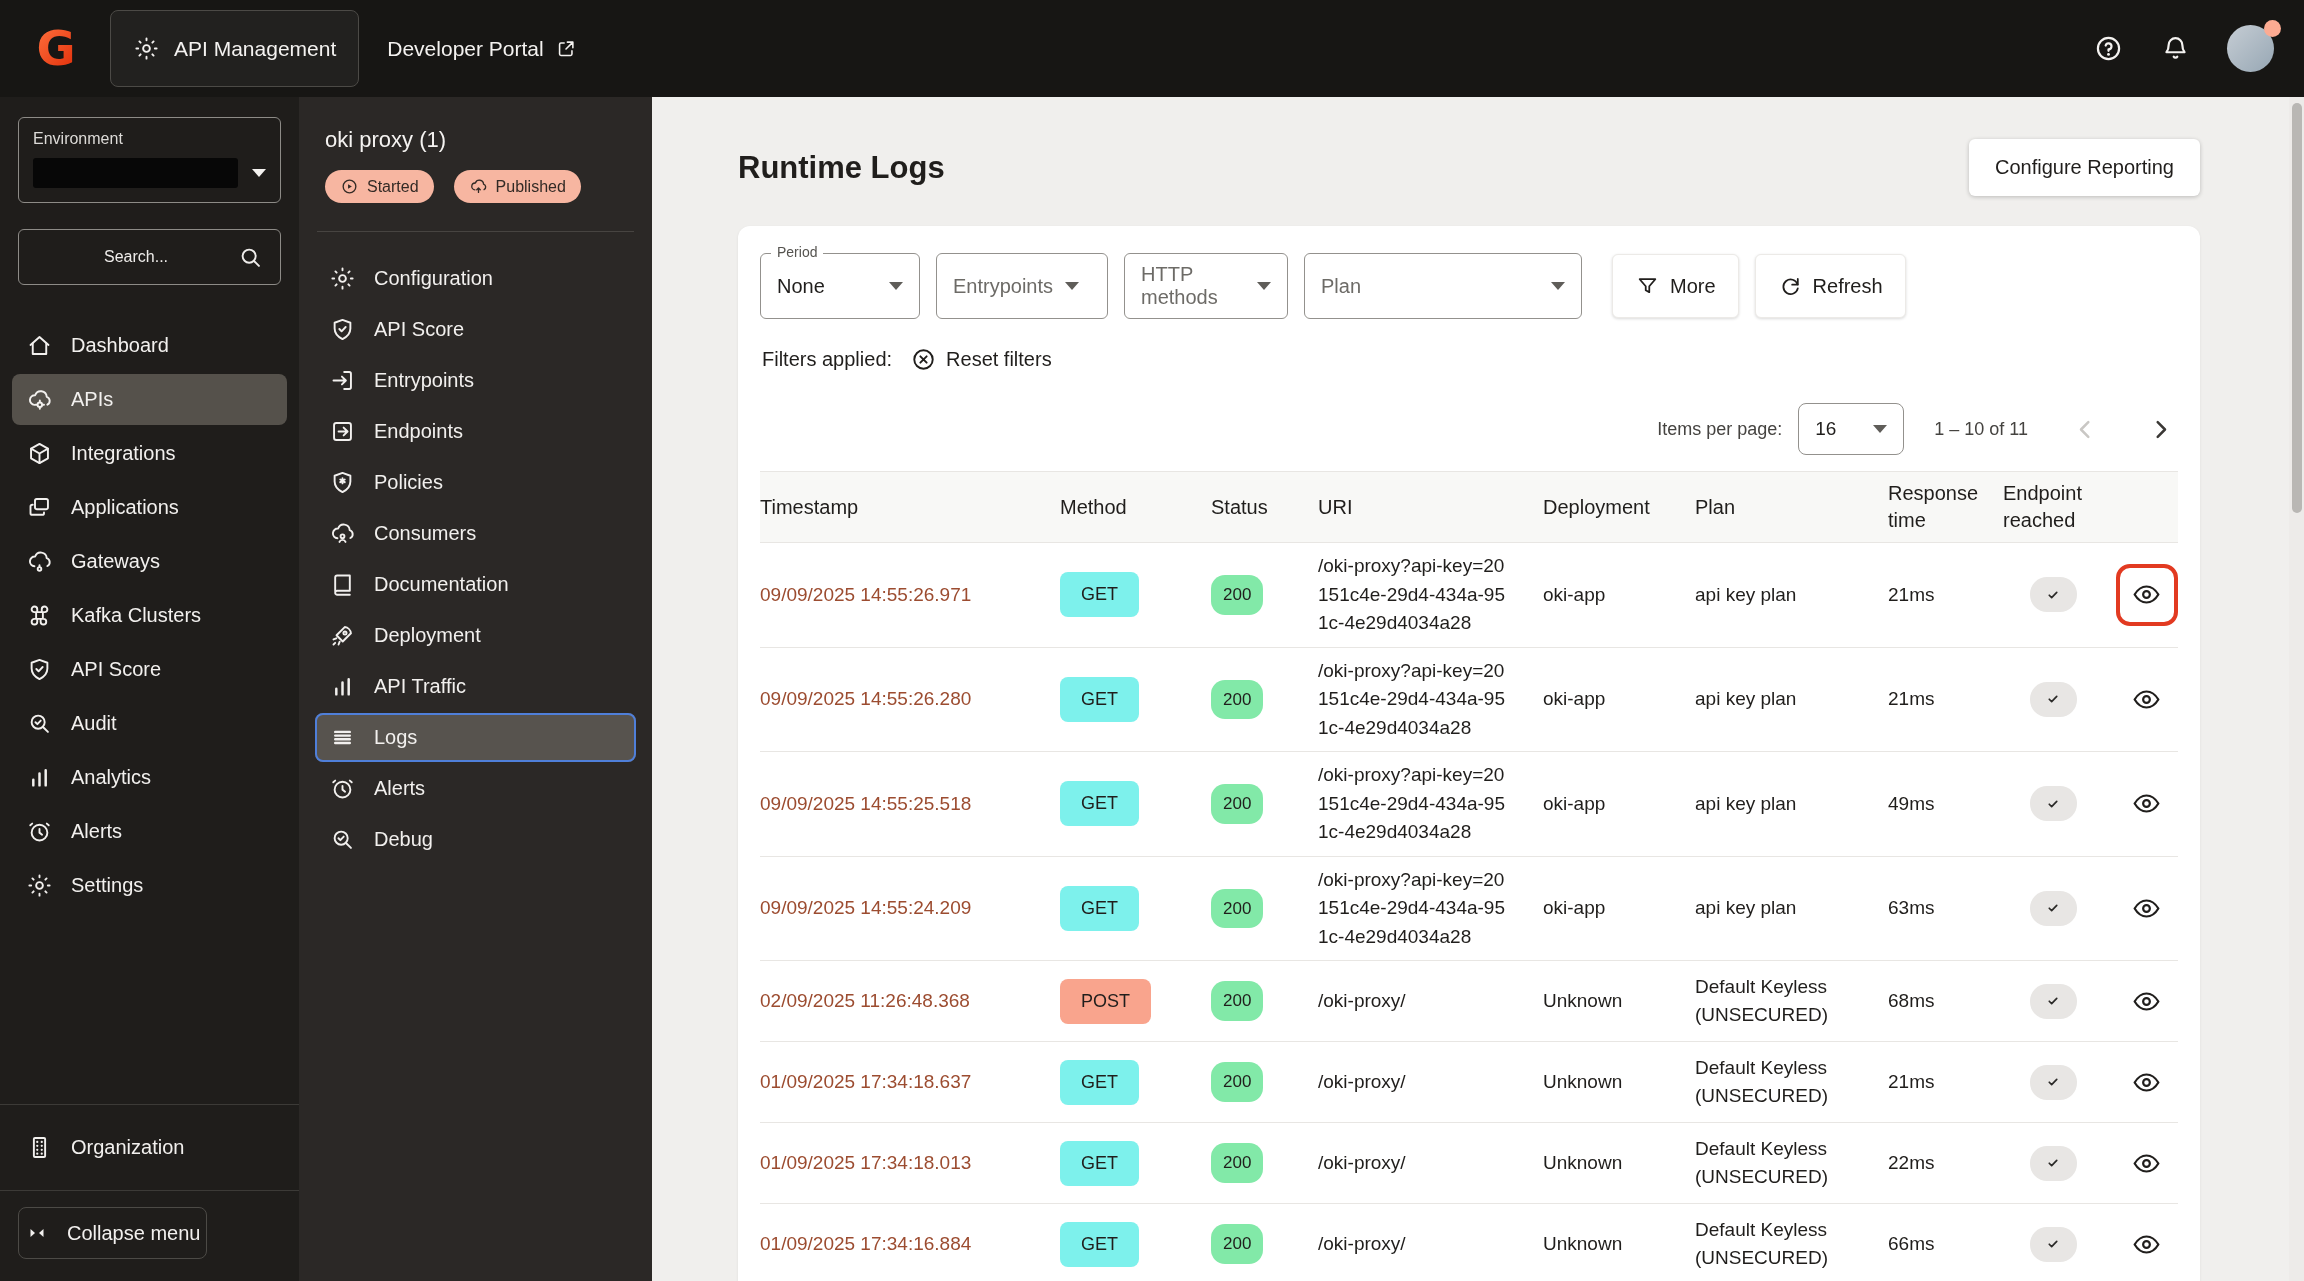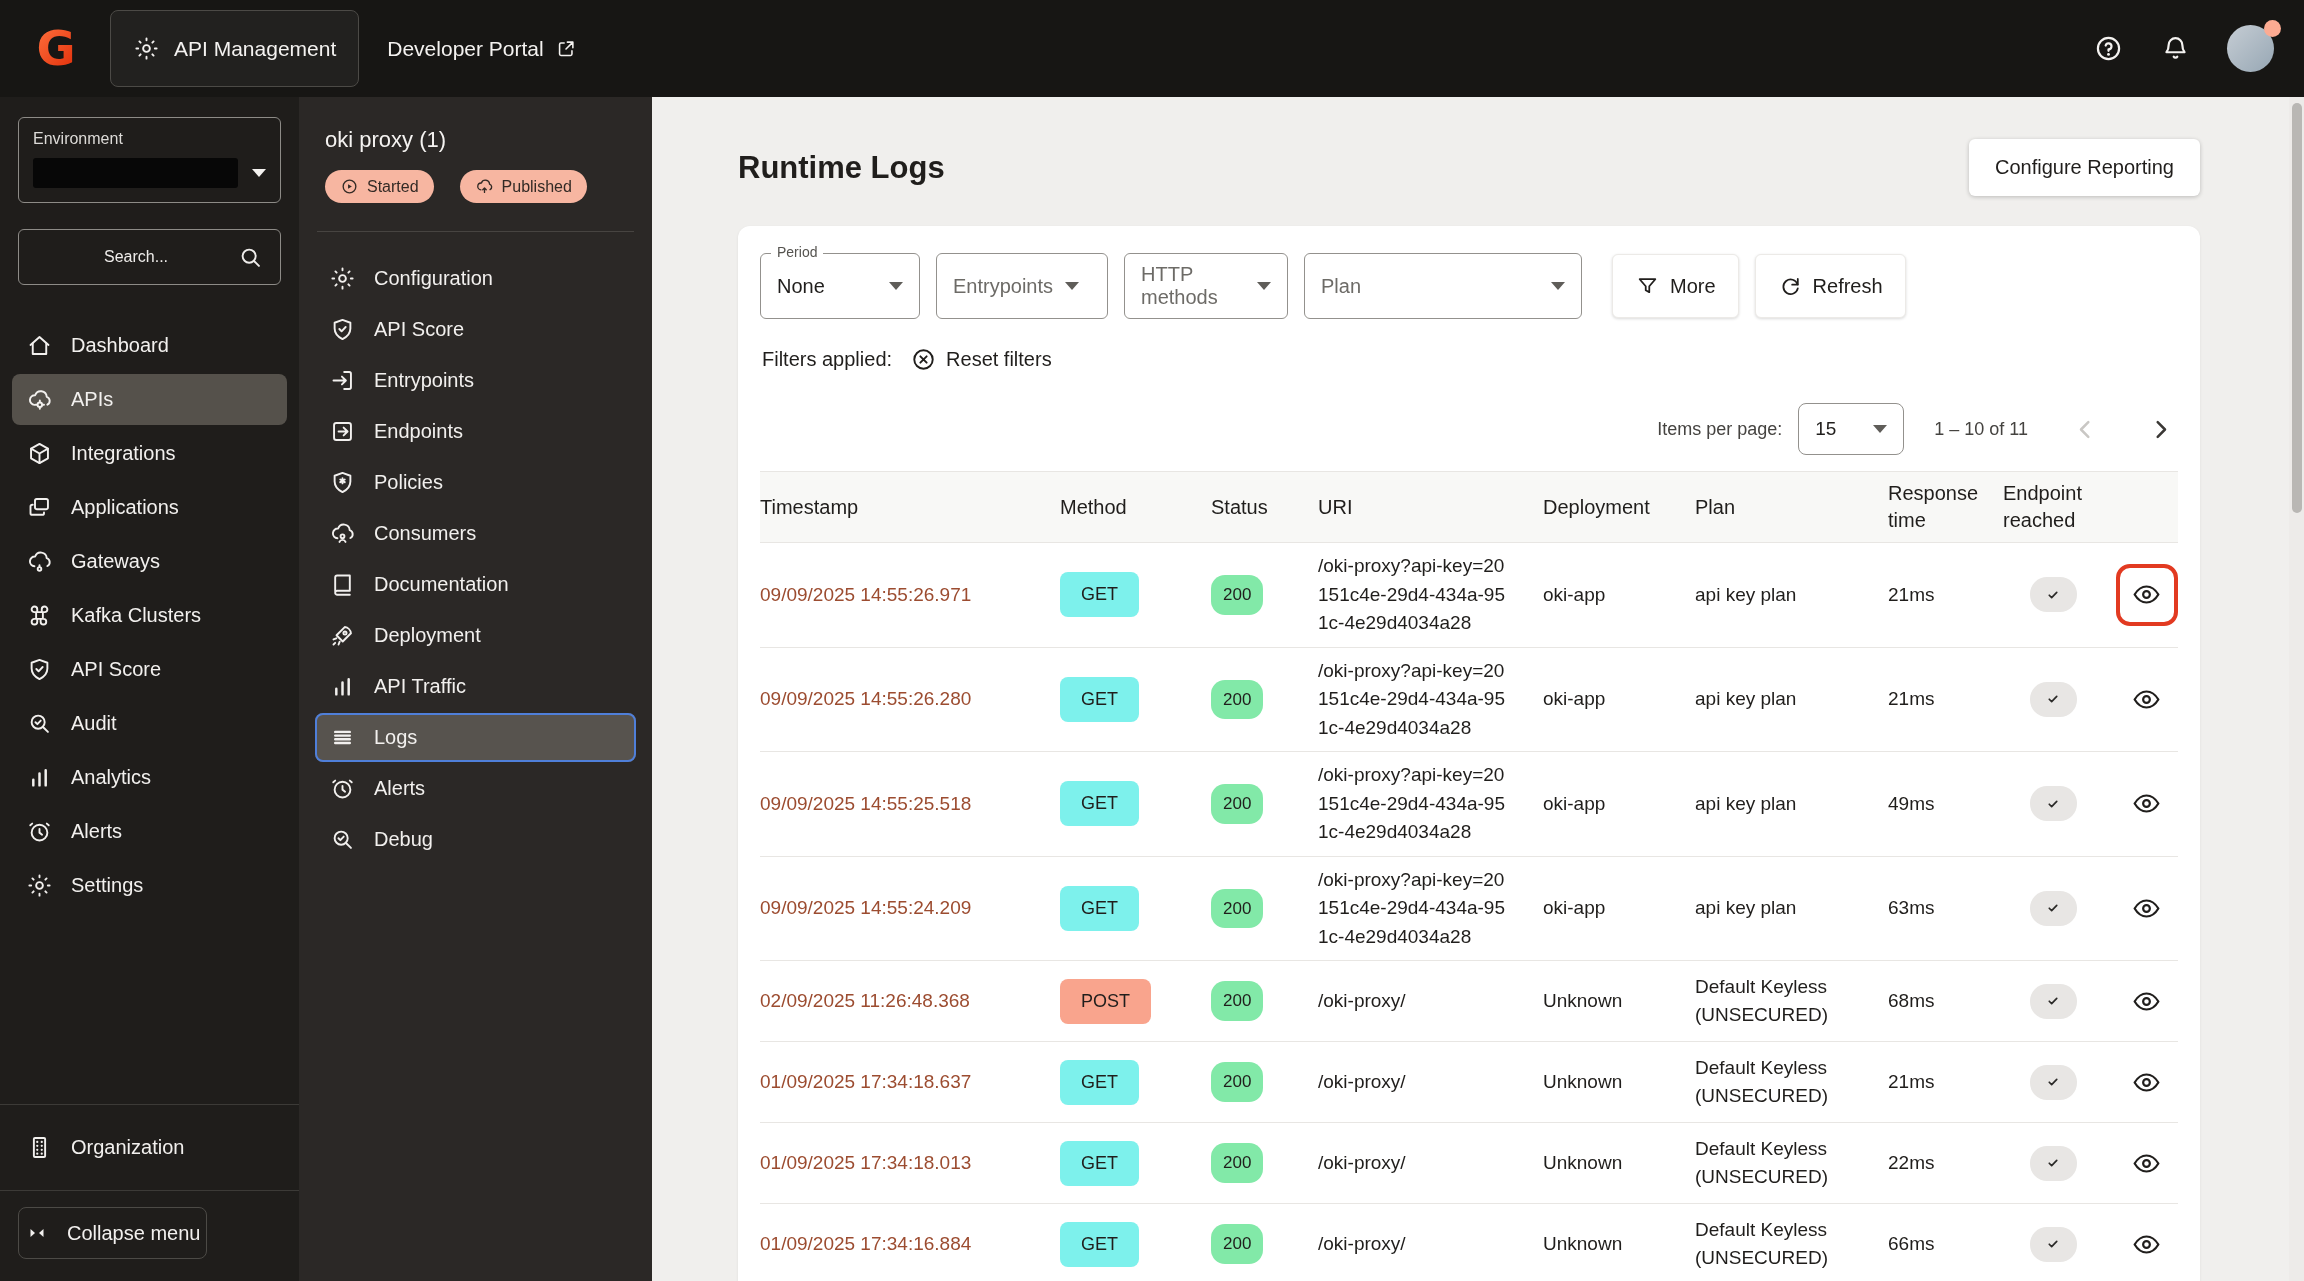--- a/index.html
+++ b/index.html
@@ -48,21 +48,21 @@
   .sb-bottom { margin-top:auto; }
   .divider { border-top:1px solid #3c3a37; }
   .org-wrap { padding:14px 0; }
   .collapse-btn { margin:16px 18px 22px; border:1px solid #4c4a46; border-radius:8px; height:52px; display:flex;
     align-items:center; justify-content:center; gap:18px; color:#f2f0ee; font-size:20px; background:transparent; cursor:pointer; }
   .collapse-btn .icon { width:24px; height:24px; }
 
   
   .apimenu { width:353px; background:#2b2826; flex-shrink:0; padding:0 16px; }
   .api-title { color:#f5f3f1; font-size:22px; margin:30px 10px 0; }
-  .badges { display:flex; gap:26px; margin:17px 10px 0; }
+  .badges { display:flex; gap:20px; margin:17px 10px 0; }
   .badge { display:inline-flex; align-items:center; gap:8px; background:#f7b6a1; color:#332a25; font-size:16px;
     padding:7px 15px; border-radius:18px; }
   .badge .icon { width:19px; height:19px; }
   .apimenu .divider { margin:28px 2px 22px; border-color:#474441; }
   .apimenu .nav-item { margin:2px 0; padding:11px 14px; }
   .apimenu .nav-item.active { background:#57534e; outline:2px solid #4f7fd9; outline-offset:-2px; }
 
   
   .main { flex:1; background:#f0efed; position:relative; overflow:hidden; }
   .main-head { display:flex; align-items:center; justify-content:space-between; margin:42px 104px 0 86px; }
@@ -536,21 +536,21 @@
                 <path d="m9.2 9.2 5.6 5.6m0-5.6-5.6 5.6"></path>
               </svg>
             </span>
           <span>Reset filters</span>
         </span>
       </div>
 
       <div class="pager">
         <span>Items per page:</span>
         <div class="psize">
-          <span>15</span>
+          <span>16</span>
           <span class="caret"></span>
         </div>
         <span class="range">1 – 10 of 11</span>
         <div class="pnav">
           <span class="icon chev disabled">
               <svg viewBox="0 0 24 24" fill="none" stroke="currentColor" stroke-width="1.7" stroke-linecap="round" stroke-linejoin="round">
                 <path d="m14.5 5.5-6.5 6.5 6.5 6.5" stroke-width="2.2"></path>
               </svg>
             </span>
           <span class="icon chev enabled">

